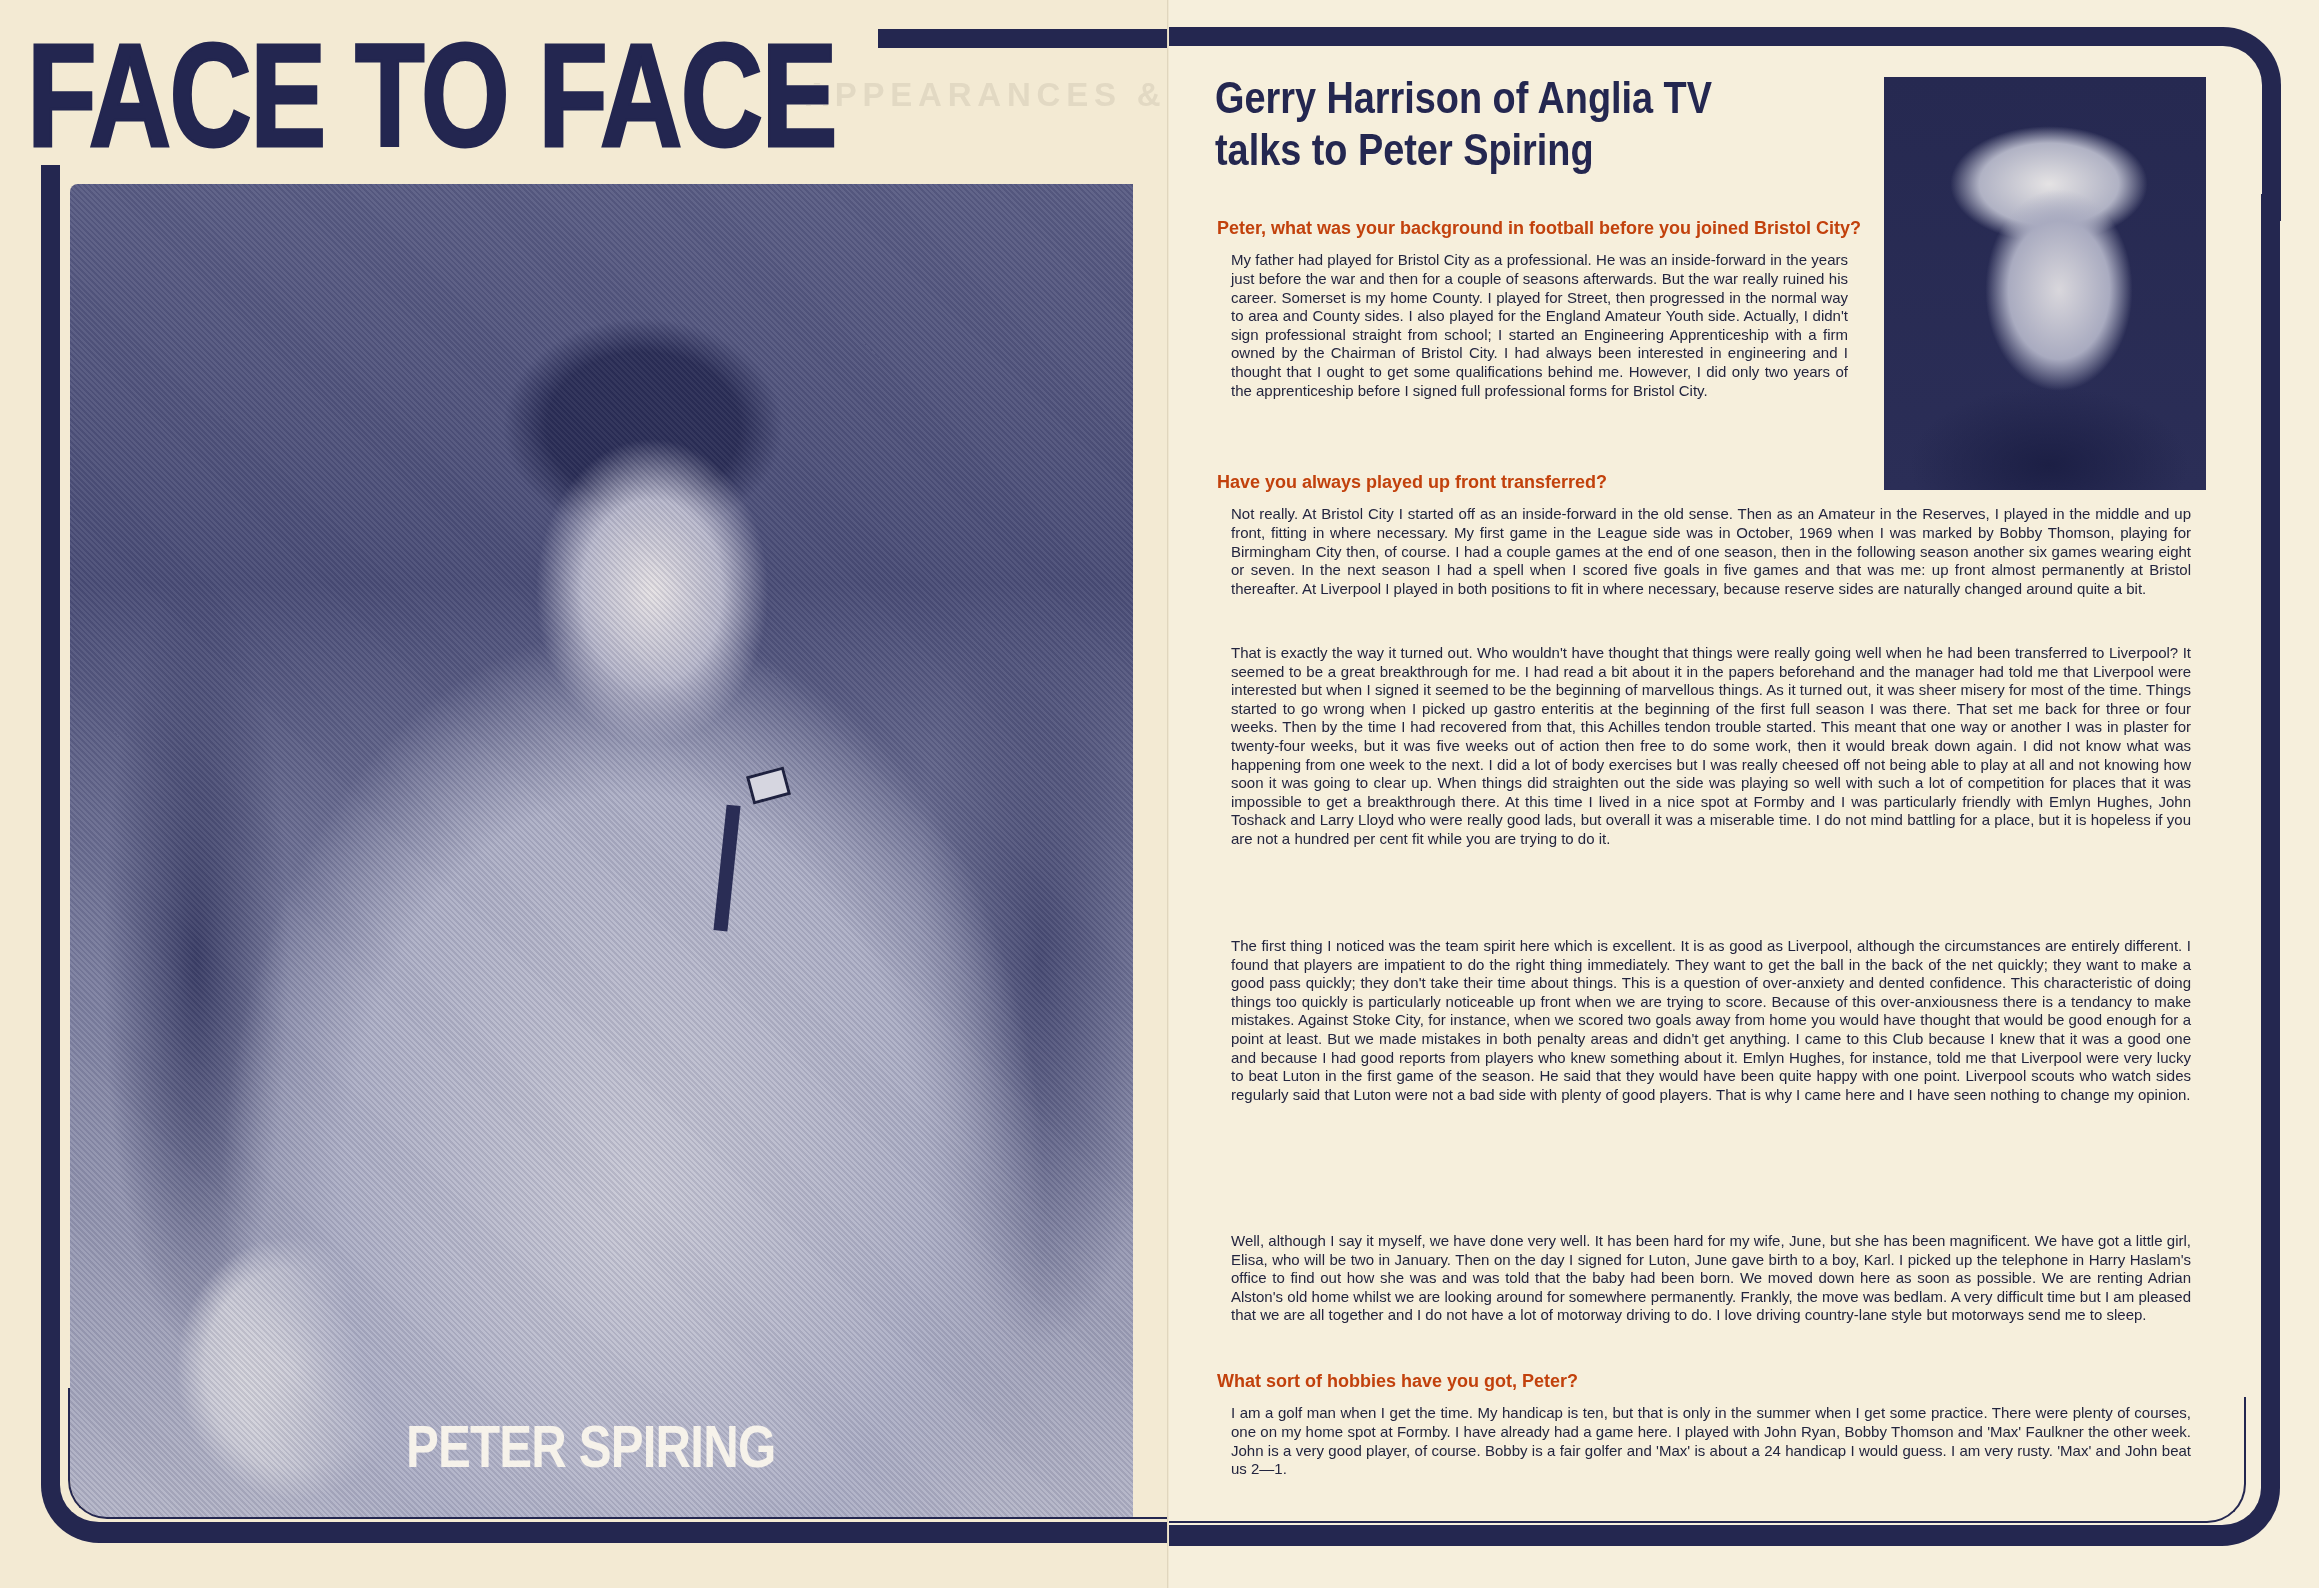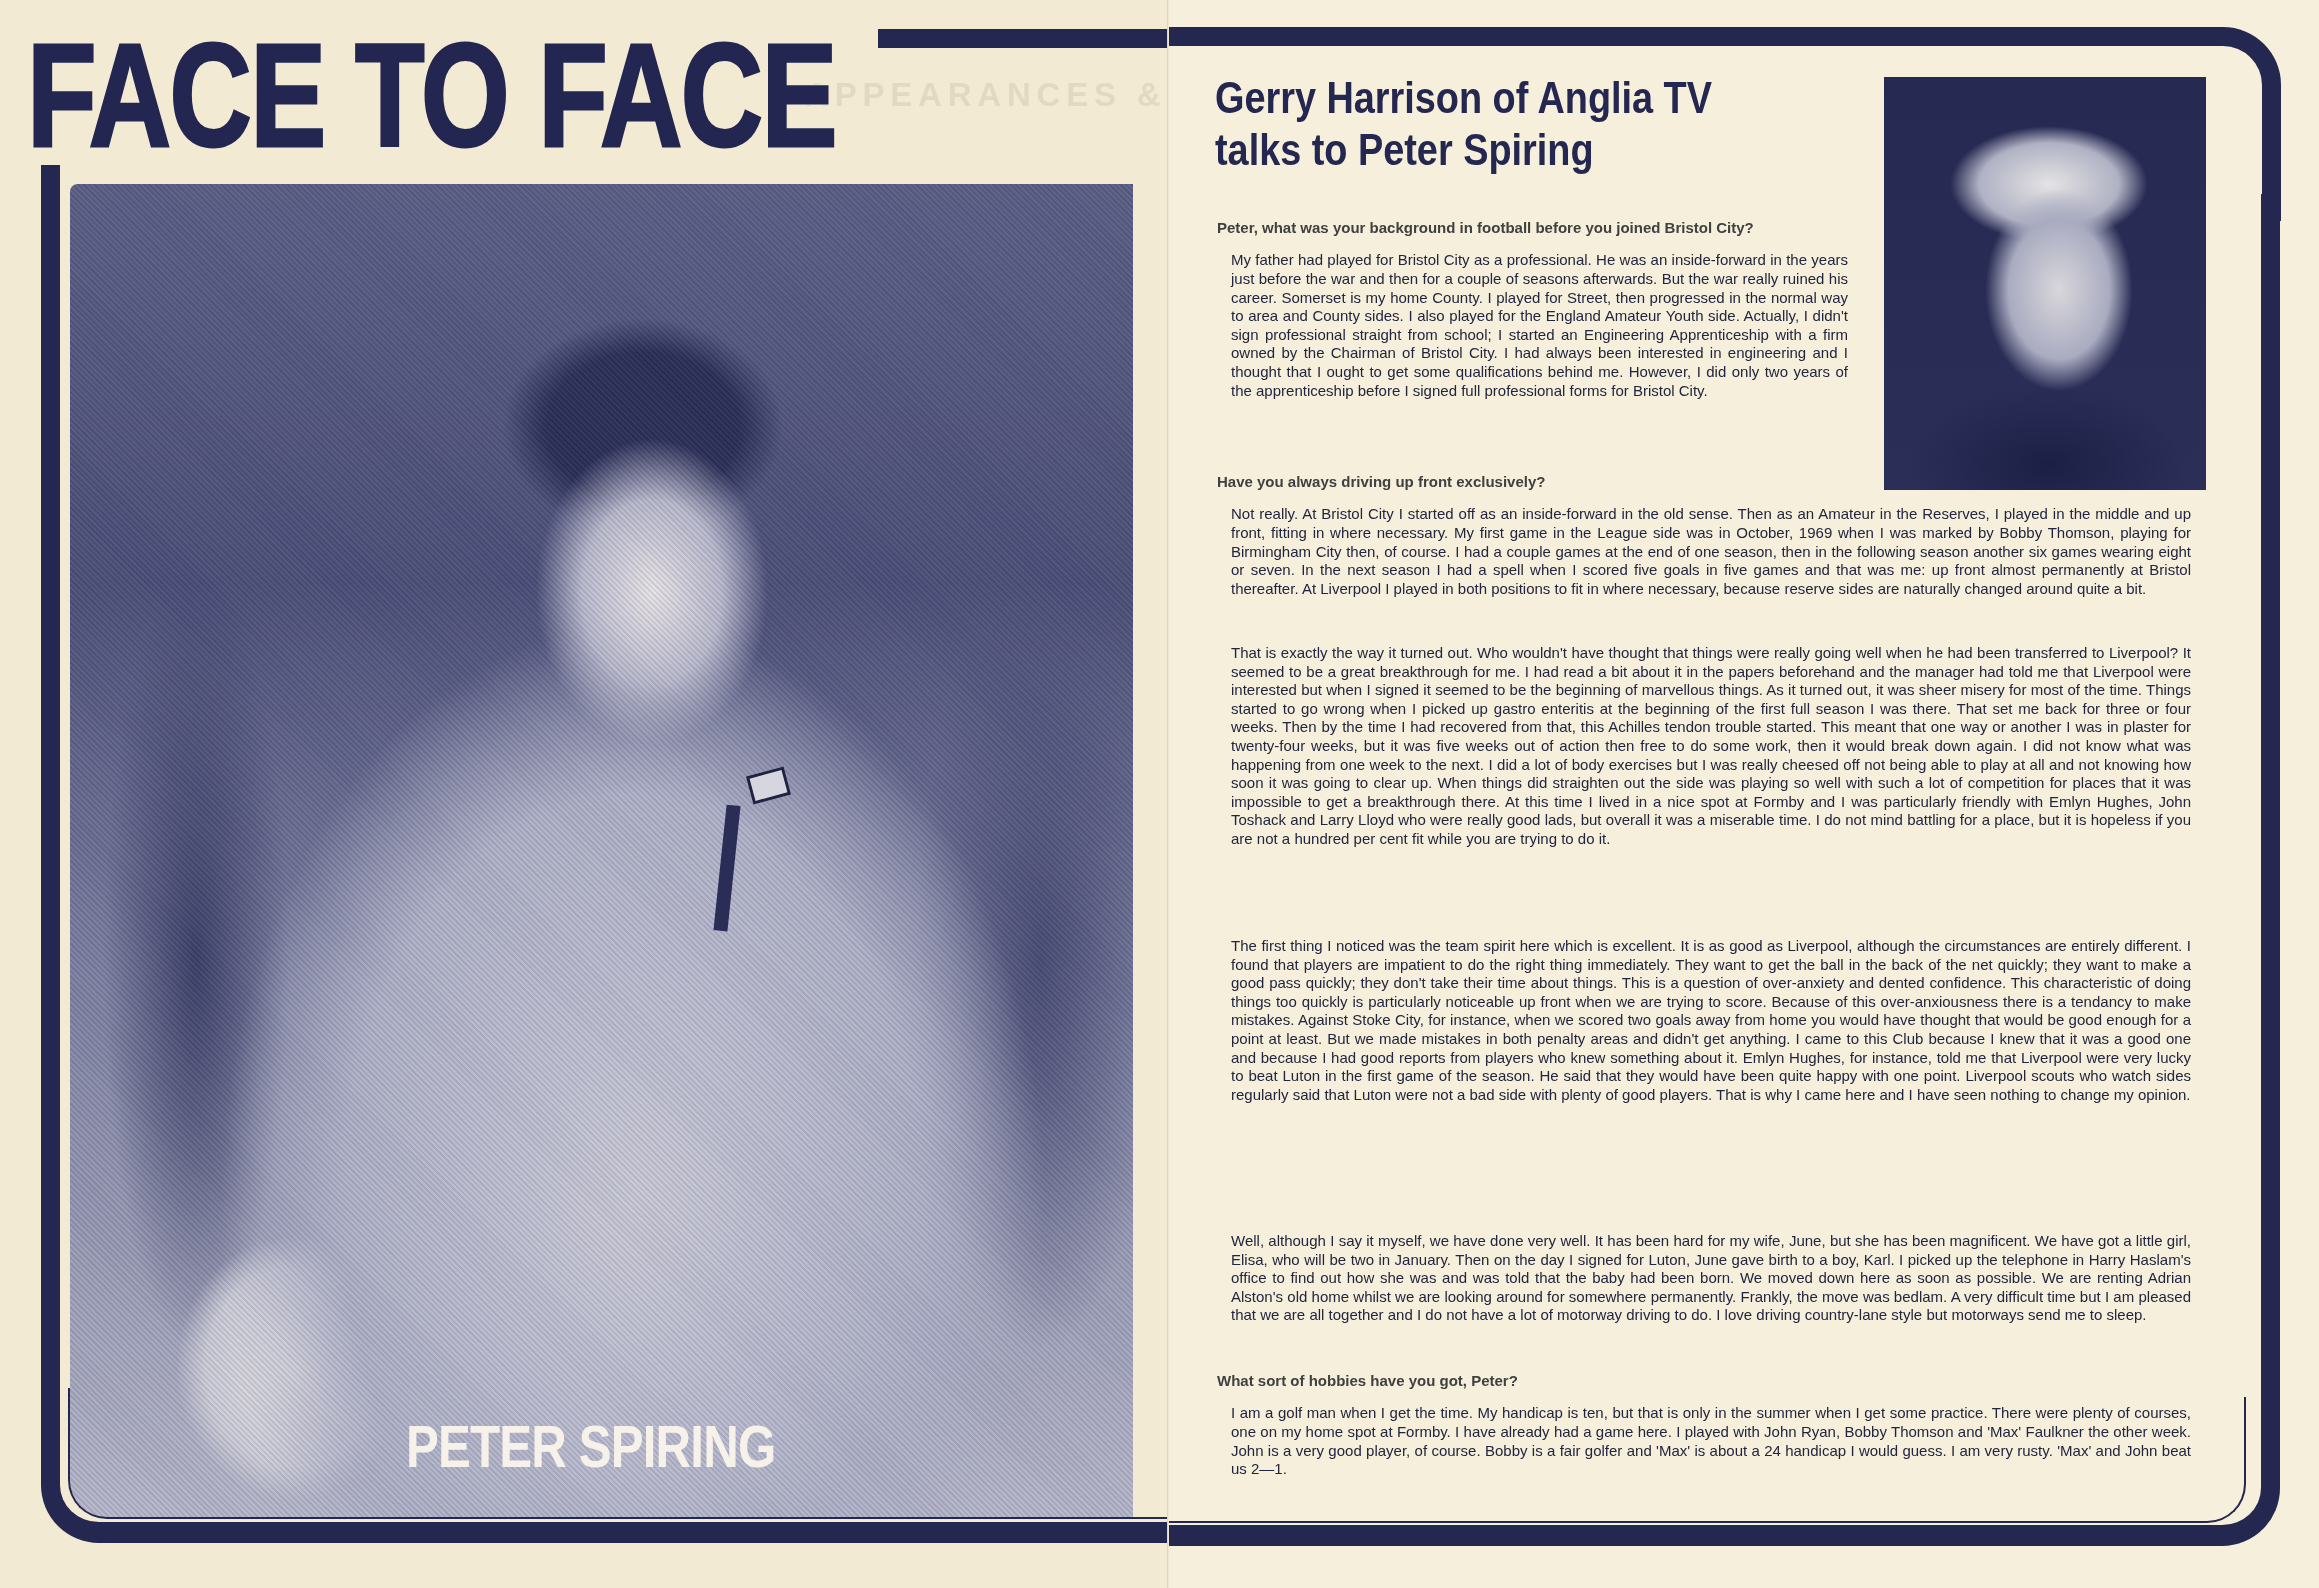--- a/index.html
+++ b/index.html
@@ -105,21 +105,21 @@
   .portrait {
     position: absolute; left: 1884px; top: 77px; width: 322px; height: 413px;
     background:
       radial-gradient(ellipse 92px 126px at 175px 213px, #d9d7dc 0%, #a9abc0 55%, rgba(0,0,0,0) 80%),
       radial-gradient(ellipse 116px 68px at 165px 107px, #e5e3e4 0%, #b0b2c4 60%, rgba(0,0,0,0) 85%),
       radial-gradient(ellipse 155px 87px at 165px 388px, #1c1f45 0%, rgba(0,0,0,0) 90%),
       linear-gradient(180deg, #262951 0%, #2b2e57 100%);
   }
   .article { position: absolute; left: 1217px; top: 219px; font-size: 15px; line-height: 18.6px; color: #23253f; }
   .qa { position: absolute; }
-  .q { font-weight: 700; font-size: 15px; line-height: 18.4px; margin: 0 0 5.8px 0; color: #404040; }
+  .q { font-weight: 700; font-size: 18px; line-height: 18.4px; margin: 0 0 5.8px 0; color: #c2410c; }
   .a { text-align: justify; margin: 14px; transform-origin: left top; }
   .narrow { width: 645px; }
   .wide { width: 988px; }
   .show-through { position: absolute; color: rgba(80,70,60,0.10); font-weight: 700; font-size: 33px; letter-spacing: 5.8px; }
 </style>
 </head>
 <body>
 
 <div class="spread">
 
@@ -158,21 +158,21 @@
   </div>
 
   <div class="portrait"></div>
 
   <div class="article">
     <div class="qa narrow" style="top:0px;">
       <p class="q">Peter, what was your background in football before you joined Bristol City?</p>
       <p class="a">My father had played for Bristol City as a professional. He was an inside-forward in the years just before the war and then for a couple of seasons afterwards. But the war really ruined his career. Somerset is my home County. I played for Street, then progressed in the normal way to area and County sides. I also played for the England Amateur Youth side. Actually, I didn't sign professional straight from school; I started an Engineering Apprenticeship with a firm owned by the Chairman of Bristol City. I had always been interested in engineering and I thought that I ought to get some qualifications behind me. However, I did only two years of the apprenticeship before I signed full professional forms for Bristol City.</p>
     </div>
     <div class="qa wide" style="top:254px;">
-      <p class="q">Have you always driving up front exclusively?</p>
+      <p class="q">Have you always played up front transferred?</p>
       <p class="a">Not really. At Bristol City I started off as an inside-forward in the old sense. Then as an Amateur in the Reserves, I played in the middle and up front, fitting in where necessary. My first game in the League side was in October, 1969 when I was marked by Bobby Thomson, playing for Birmingham City then, of course. I had a couple games at the end of one season, then in the following season another six games wearing eight or seven. In the next season I had a spell when I scored five goals in five games and that was me: up front almost permanently at Bristol thereafter. At Liverpool I played in both positions to fit in where necessary, because reserve sides are naturally changed around quite a bit.</p>
     </div>
     <div class="qa wide" style="top:411px;">
       <p class="a">That is exactly the way it turned out. Who wouldn't have thought that things were really going well when he had been transferred to Liverpool? It seemed to be a great breakthrough for me. I had read a bit about it in the papers beforehand and the manager had told me that Liverpool were interested but when I signed it seemed to be the beginning of marvellous things. As it turned out, it was sheer misery for most of the time. Things started to go wrong when I picked up gastro enteritis at the beginning of the first full season I was there. That set me back for three or four weeks. Then by the time I had recovered from that, this Achilles tendon trouble started. This meant that one way or another I was in plaster for twenty-four weeks, but it was five weeks out of action then free to do some work, then it would break down again. I did not know what was happening from one week to the next. I did a lot of body exercises but I was really cheesed off not being able to play at all and not knowing how soon it was going to clear up. When things did straighten out the side was playing so well with such a lot of competition for places that it was impossible to get a breakthrough there. At this time I lived in a nice spot at Formby and I was particularly friendly with Emlyn Hughes, John Toshack and Larry Lloyd who were really good lads, but overall it was a miserable time. I do not mind battling for a place, but it is hopeless if you are not a hundred per cent fit while you are trying to do it.</p>
     </div>
     <div class="qa wide" style="top:704px;">
       <p class="a">The first thing I noticed was the team spirit here which is excellent. It is as good as Liverpool, although the circumstances are entirely different. I found that players are impatient to do the right thing immediately. They want to get the ball in the back of the net quickly; they want to make a good pass quickly; they don't take their time about things. This is a question of over-anxiety and dented confidence. This characteristic of doing things too quickly is particularly noticeable up front when we are trying to score. Because of this over-anxiousness there is a tendancy to make mistakes. Against Stoke City, for instance, when we scored two goals away from home you would have thought that would be good enough for a point at least. But we made mistakes in both penalty areas and didn't get anything. I came to this Club because I knew that it was a good one and because I had good reports from players who knew something about it. Emlyn Hughes, for instance, told me that Liverpool were very lucky to beat Luton in the first game of the season. He said that they would have been quite happy with one point. Liverpool scouts who watch sides regularly said that Luton were not a bad side with plenty of good players. That is why I came here and I have seen nothing to change my opinion.</p>
     </div>
     <div class="qa wide" style="top:999px;">
       <p class="a">Well, although I say it myself, we have done very well. It has been hard for my wife, June, but she has been magnificent. We have got a little girl, Elisa, who will be two in January. Then on the day I signed for Luton, June gave birth to a boy, Karl. I picked up the telephone in Harry Haslam's office to find out how she was and was told that the baby had been born. We moved down here as soon as possible. We are renting Adrian Alston's old home whilst we are looking around for somewhere permanently. Frankly, the move was bedlam. A very difficult time but I am pleased that we are all together and I do not have a lot of motorway driving to do. I love driving country-lane style but motorways send me to sleep.</p>

